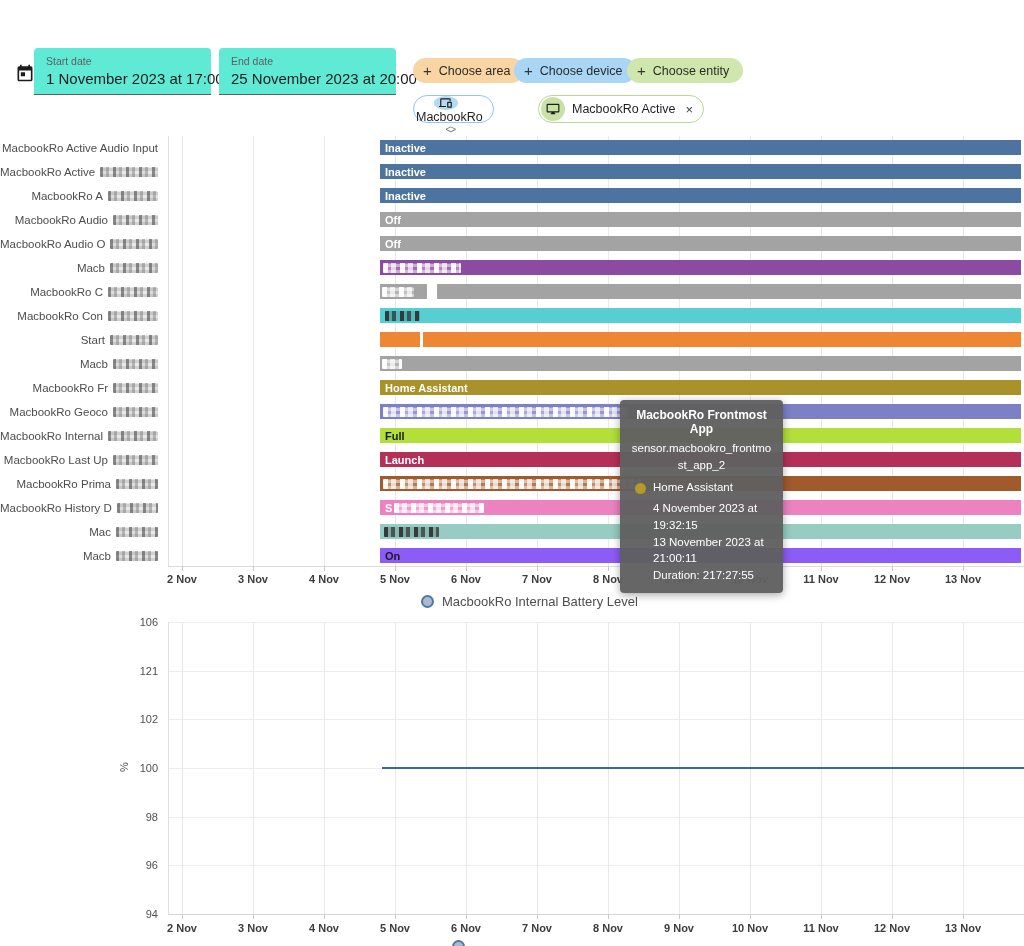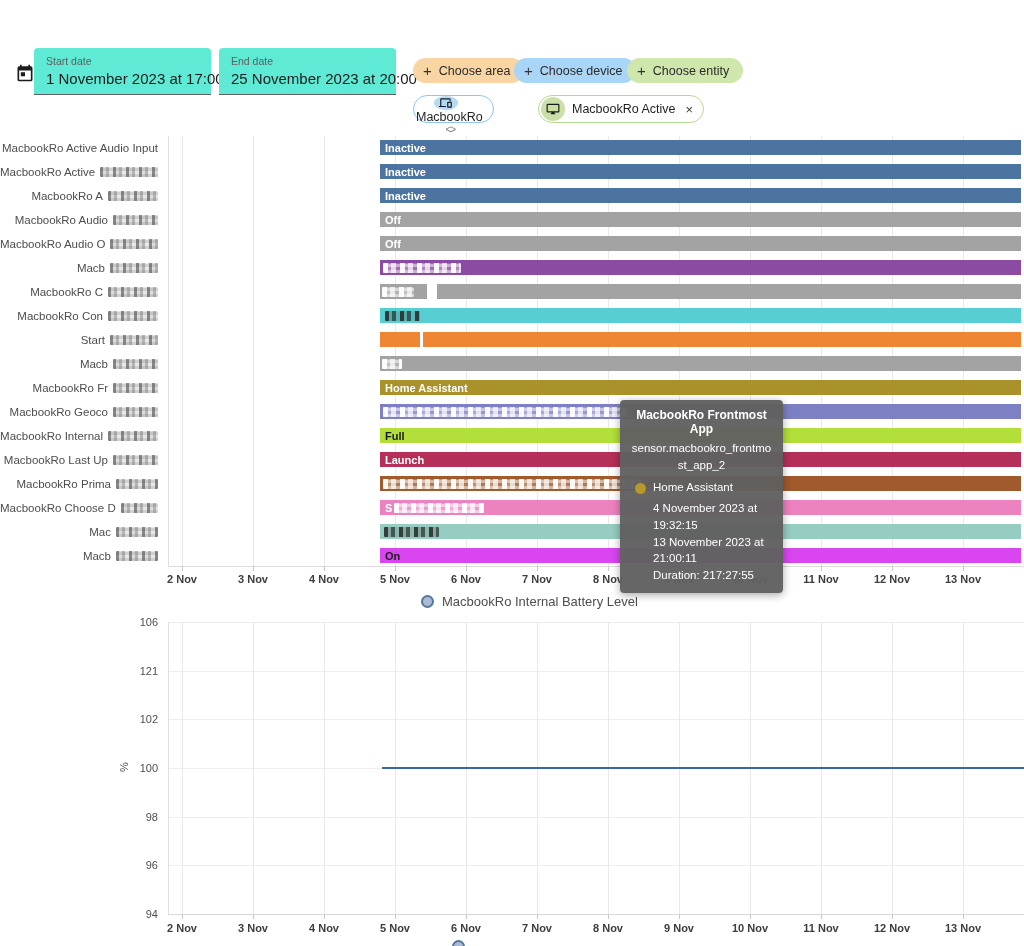--- a/index.html
+++ b/index.html
@@ -255,39 +255,39 @@
         <span class="btext" style="color: rgb(255, 255, 255);">Launch</span>
       </div>
       <div class="rowlab" style="top: 476px;">
         <span>MacbookRo Prima</span>
         <span class="redact" style="width: 42px;"></span>
       </div>
       <div class="bar" style="top: 476px; background: rgb(160, 90, 44);">
         <div class="seg light" style="left: 3px; top: 3px; height: 10px; width: 258px;"></div>
       </div>
       <div class="rowlab" style="top: 500px;">
-        <span>MacbookRo Choose D</span>
+        <span>MacbookRo History D</span>
         <span class="redact" style="width: 45px;"></span>
       </div>
       <div class="bar" style="top: 500px; background: rgb(236, 130, 192);">
         <span class="btext" style="color: rgb(255, 255, 255);">S</span>
         <div class="seg light" style="left: 14px; top: 3px; height: 10px; width: 90px;"></div>
       </div>
       <div class="rowlab" style="top: 524px;">
         <span>Mac</span>
         <span class="redact" style="width: 42px;"></span>
       </div>
       <div class="bar" style="top: 524px; background: rgb(150, 204, 193);">
         <div class="seg dark" style="left: 4px; top: 3px; height: 10px; width: 55px;"></div>
       </div>
       <div class="rowlab" style="top: 548px;">
         <span>Macb</span>
         <span class="redact" style="width: 42px;"></span>
       </div>
-      <div class="bar" style="top: 548px; background: #d946ef;">
+      <div class="bar" style="top: 548px; background: #8b5cf6;">
         <span class="btext" style="color: rgb(26, 26, 26);">On</span>
       </div>
     </div>
 
   <div class="legend" style="left:421px;top:594px;">
     <span class="dot"></span>
     <span class="ltext">MacbookRo Internal Battery Level</span>
   </div>
 
   <div id="linechart">

